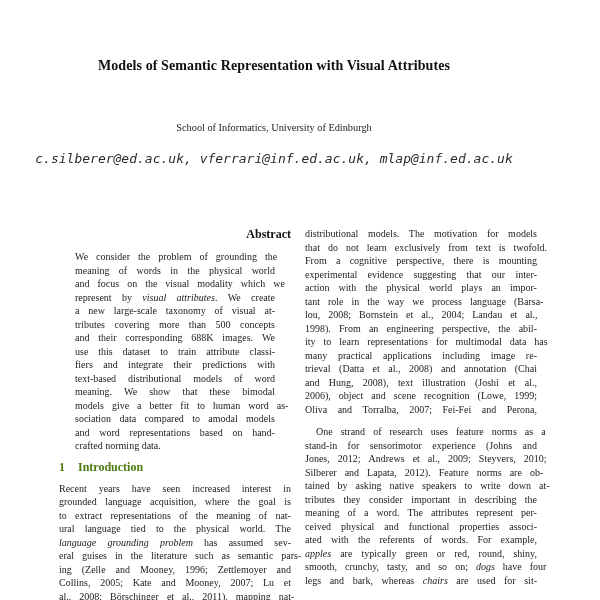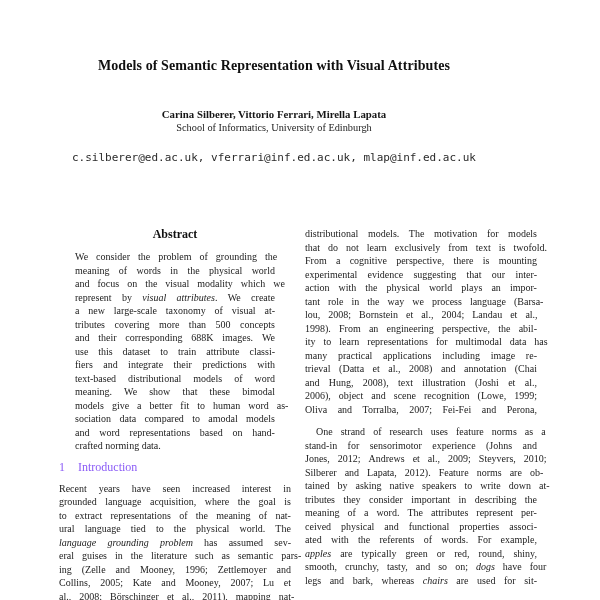--- a/index.html
+++ b/index.html
@@ -11,56 +11,55 @@
     overflow: hidden;
     font-family: "Liberation Serif", serif;
     color: #222222;
   }
   
   .hdr-line { position: absolute; left: 0; width: 548px; text-align: center; }
   .title    { top: 58px;  font-size: 14px; font-weight: bold; color: #101010; letter-spacing: 0.1px; }
   .authors  { top: 108px; font-size: 10.8px; font-weight: bold; color: #161616; }
   .affil    { top: 122px; font-size: 10.3px; }
   .address  { top: 136px; font-size: 10.3px; }
-  .emails   { top: 151px; font-size: 11px; font-family: "DejaVu Sans Mono", "Liberation Mono", monospace; color: #2a2a2a; }
+  .emails   { top: 151px; font-size: 13px; font-family: "DejaVu Sans Mono", "Liberation Mono", monospace; color: #2a2a2a; font-style: italic; }
   
   .cols {
     position: absolute;
     top: 227px; left: 59px;
     width: 478px;
     display: flex;
     gap: 14px;
   }
   .col { width: 232px; flex: 0 0 232px; }
   .abs-heading {
     font-size: 12px; font-weight: bold; color: #111;
-    text-align: center; line-height: 14px;
+    text-align: right; line-height: 14px;
   }
   .abs-body { margin: 9px 16px 0 16px; }
   .sec-heading {
     margin-top: 7px; margin-bottom: 8px;
-    font-size: 12px; font-weight: normal; color: #8b5cf6;
+    font-size: 12px; font-weight: bold; color: #4d7c0f;
     line-height: 14px;
   }
   .sec-heading .num { margin-right: 13px; }
   .lines { font-size: 10px; }
   .line { height: 13.5px; line-height: 13.5px; white-space: nowrap; }
   .jline { display: flex; justify-content: space-between; gap: 8px; }
   .endline { text-align: left; }
   .indent { padding-left: 11px; }
   .p2 { margin-top: 9px; }
   i { font-style: italic; }
 </style>
 </head>
 <body>
 
 <div class="page">
 
   <div class="hdr-line title">Models of Semantic Representation with Visual Attributes</div>
-  <div class="hdr-line authors">Carina Silberer, Vittorio Ferrari, Mirella Lapata</div>
   <div class="hdr-line affil">School of Informatics, University of Edinburgh</div>
   <div class="hdr-line emails">c.silberer@ed.ac.uk, vferrari@inf.ed.ac.uk, mlap@inf.ed.ac.uk</div>
 
   <div class="cols">
     <div class="col">
       <div class="abs-heading">Abstract</div>
       <div class="abs-body lines">
           <div class="line jline">
             <span><span>We</span></span>
             <span><span>consider</span></span>

